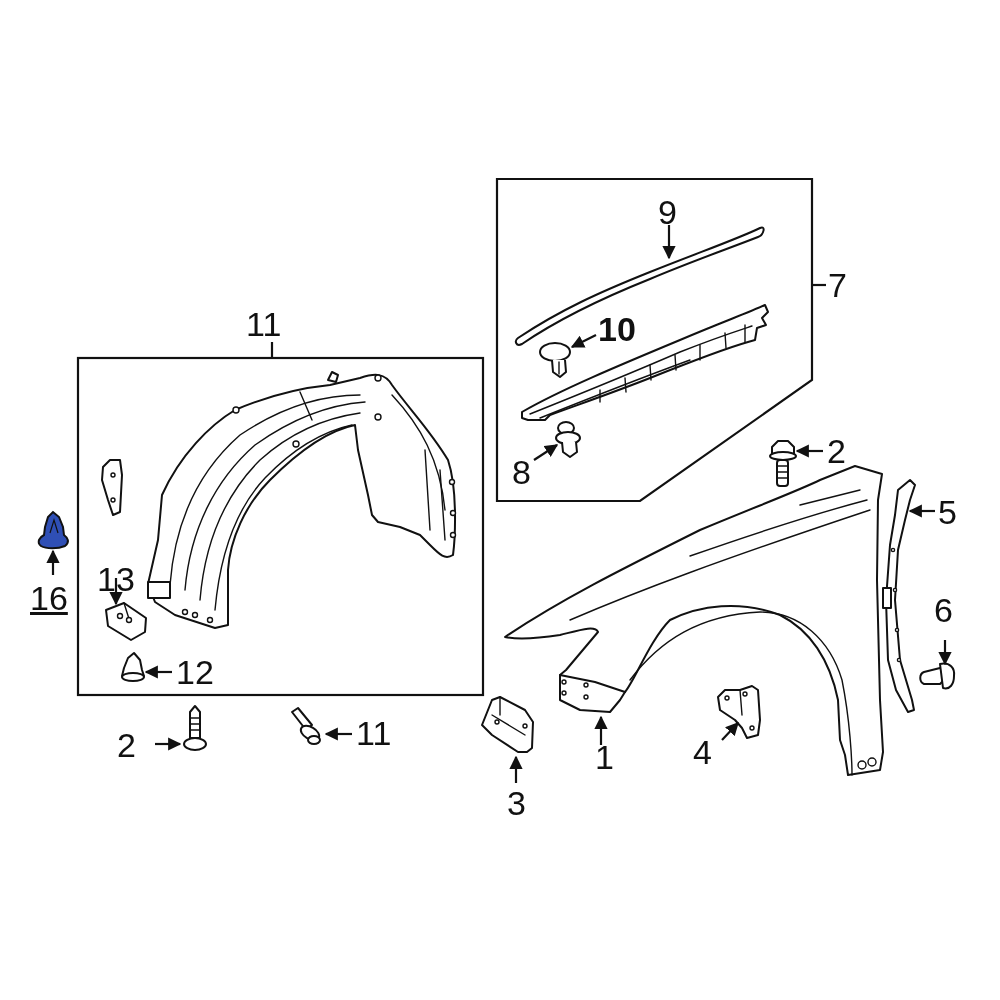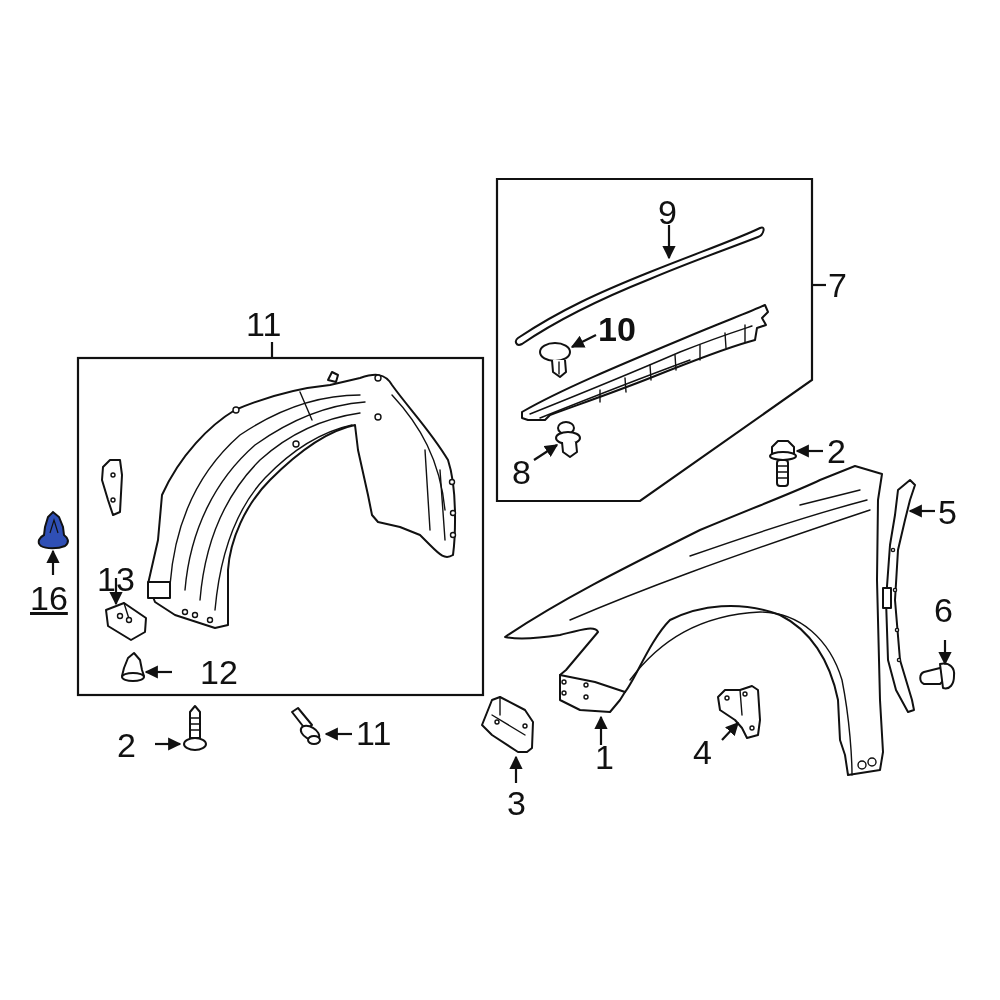--- a/index.html
+++ b/index.html
@@ -197,17 +197,17 @@
 <div class="callout" style="left:827px;top:434px;">2</div>
 <div class="callout" style="left:507px;top:786px;">3</div>
 <div class="callout" style="left:693px;top:735px;">4</div>
 <div class="callout" style="left:938px;top:495px;">5</div>
 <div class="callout" style="left:934px;top:593px;">6</div>
 <div class="callout" style="left:828px;top:268px;">7</div>
 <div class="callout" style="left:512px;top:455px;">8</div>
 <div class="callout" style="left:658px;top:195px;">9</div>
 <div class="callout" style="left:598px;top:312px;font-weight:bold;">10</div>
 <div class="callout" style="left:246px;top:307px;">11</div>
-<div class="callout" style="left:176px;top:655px;margin-left:24px;">12</div>
+<div class="callout" style="left:176px;top:655px;">12</div>
 <div class="callout" style="left:97px;top:544px;margin-top:18px;">13</div>
 <div class="callout" style="left:356px;top:716px;">11</div>
 <div class="callout" style="left:117px;top:728px;">2</div>
 <div class="callout" style="left:30px;top:581px;text-decoration:underline;">16</div>
 
 </body></html>

